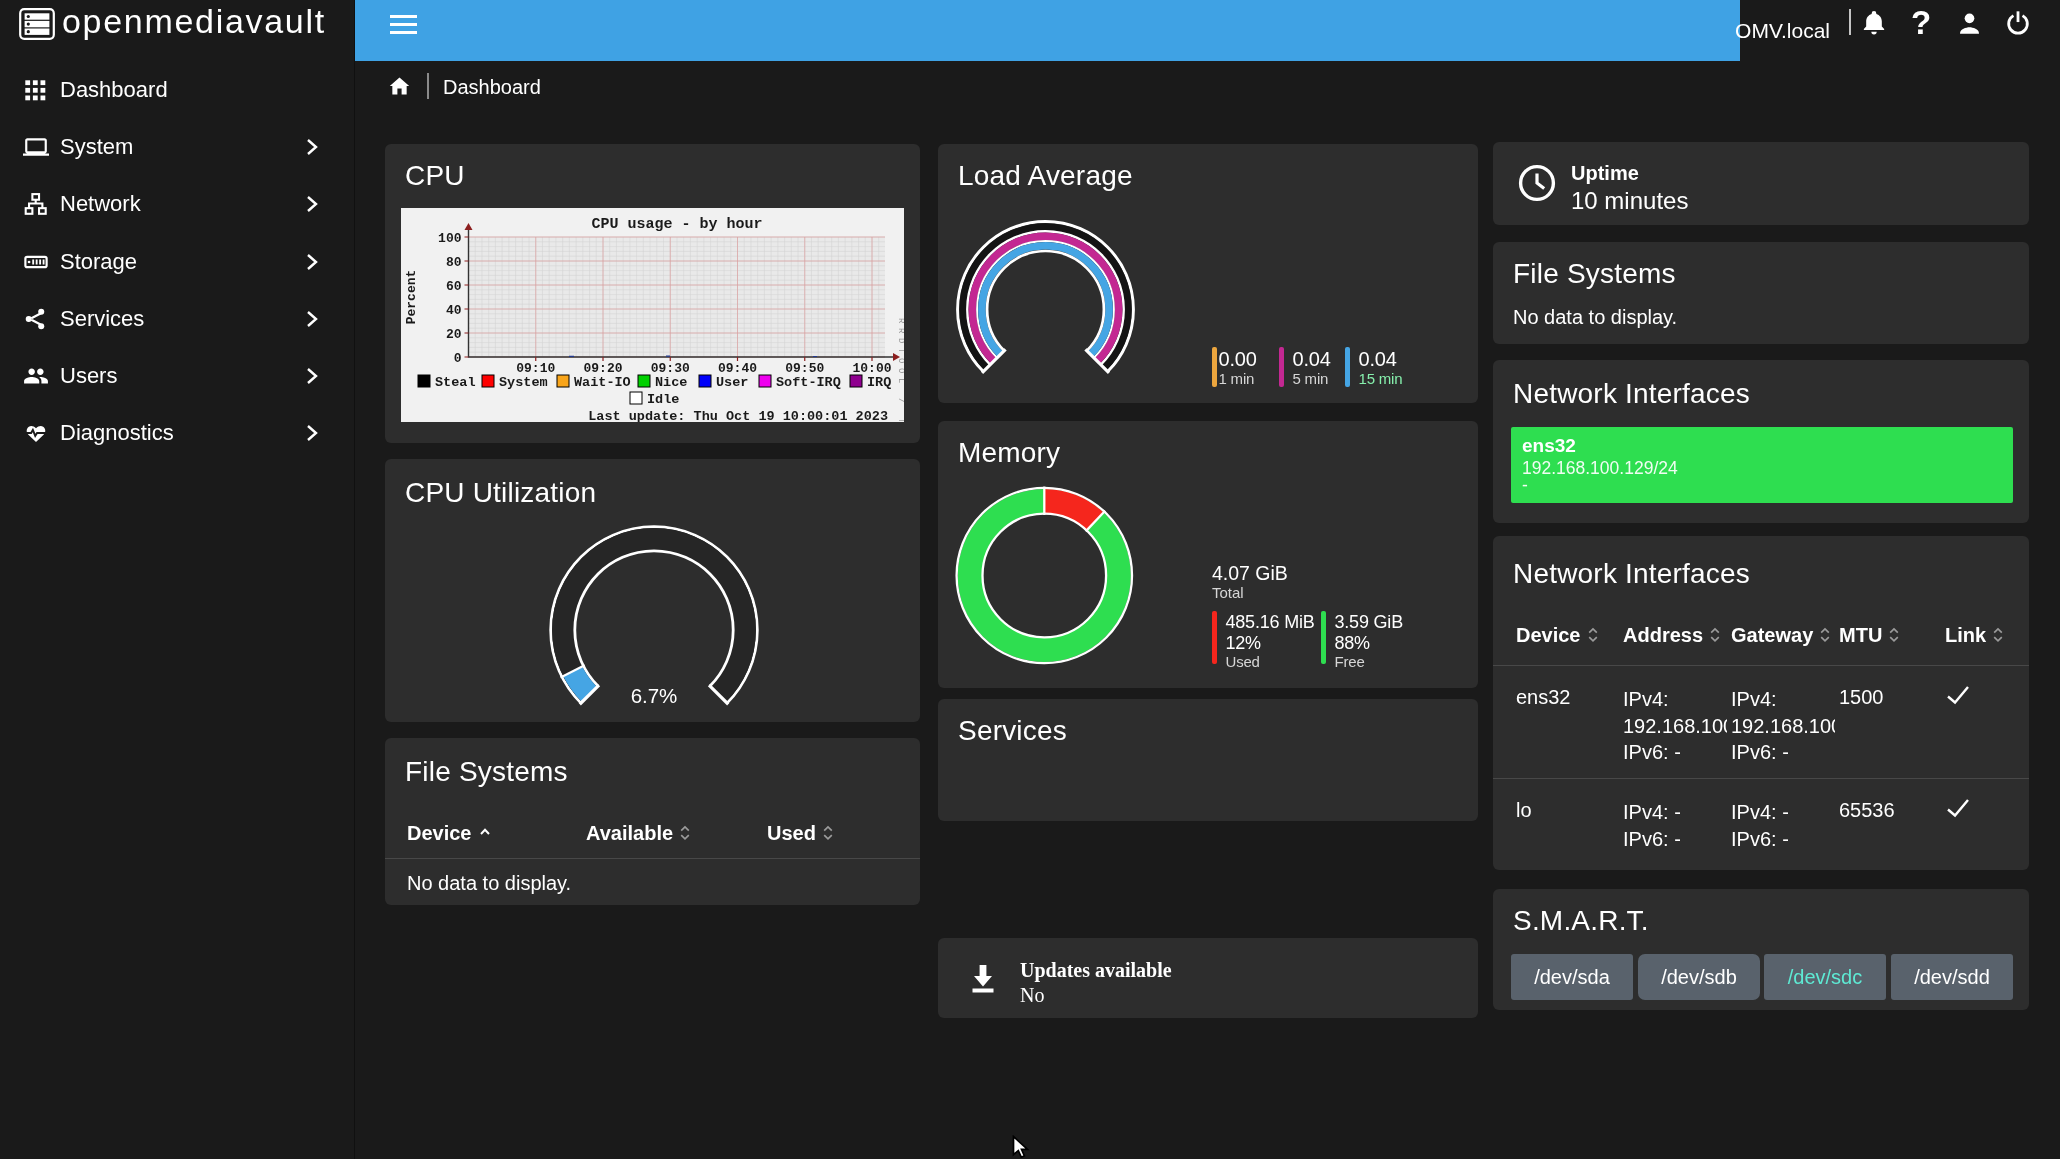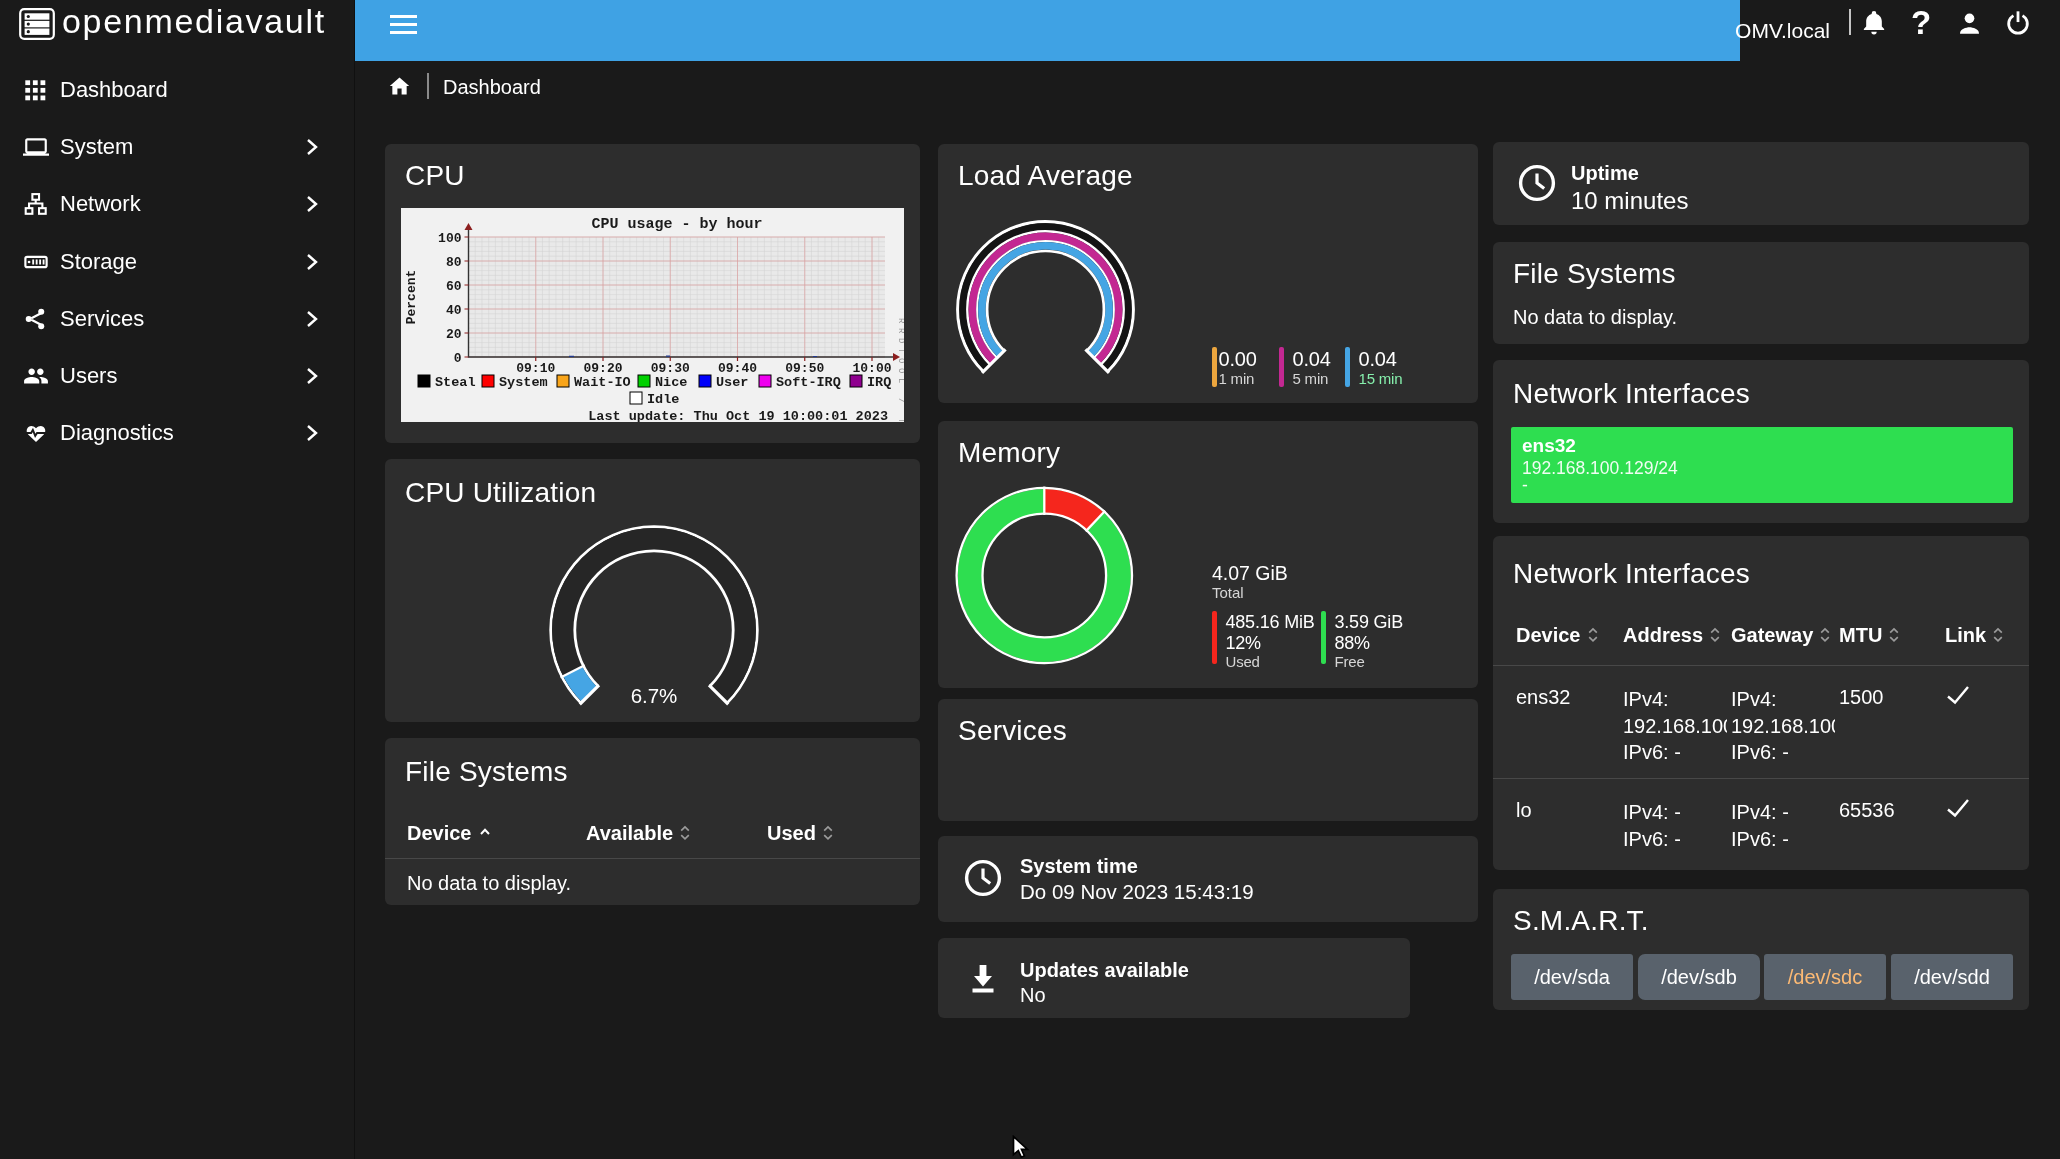--- a/index.html
+++ b/index.html
@@ -277,29 +277,21 @@
         <div style="padding-top:1px;">
           <div style="font-size:18px;line-height:21px;letter-spacing:-0.2px;">3.59 GiB</div>
           <div style="font-size:18px;line-height:20px;letter-spacing:-0.2px;">88%</div>
           <div style="font-size:15px;line-height:17px;letter-spacing:-0.2px;color:#d6d6d6">Free</div>
         </div>
       </div>
 </div>
 <div class="card" style="left:938px;top:699px;width:540px;height:122px;">
   <div class="ctitle" style="top:16px;">Services</div>
 </div>
-<div class="card" style="left:938px;top:836px;width:540px;height:86px;">
-  <div class="abs" style="left:25px;top:22px;"><svg width="40" height="40" viewBox="0 0 40 40" fill="none">
-          <circle cx="20" cy="20" r="16.4" stroke="#fff" stroke-width="3.4"></circle>
-          <path d="M20 10.5V20l7.2 5.6" stroke="#fff" stroke-width="3.2"></path>
-        </svg></div>
-  <div class="abs" style="left:82px;top:19px;font-size:20px;font-weight:700;">System time</div>
-  <div class="abs" style="left:82px;top:44px;font-size:20.5px;">Do 09 Nov 2023 15:43:19</div>
-</div>
-<div class="card" style="left:938px;top:938px;width:472px;height:80px;">
+<div class="card" style="left:938px;top:938px;width:540px;height:80px;font-family:Liberation Serif, serif;">
   <div class="abs" style="left:25px;top:19px;"><svg width="40" height="40" viewBox="0 0 40 40" fill="#fff">
           <rect x="9.5" y="31.5" width="21" height="4"></rect>
           <path d="M16.6 8h6.8v11h5.6L20 29.5 11 19h5.6z"></path>
         </svg></div>
   <div class="abs" style="left:82px;top:21px;font-size:20px;font-weight:700;">Updates available</div>
   <div class="abs" style="left:82px;top:46px;font-size:20px;">No</div>
 </div>
 <div class="card" style="left:1493px;top:142px;width:536px;height:83px;">
   <div class="abs" style="left:24px;top:21px;"><svg width="40" height="40" viewBox="0 0 40 40" fill="none">
           <circle cx="20" cy="20" r="16.4" stroke="#fff" stroke-width="3.4"></circle>
@@ -351,18 +343,18 @@
   <div class="abs t20" style="left:238px;top:263px;line-height:26.5px;">IPv4: -<br>IPv6: -</div>
   <div class="abs t20" style="left:346px;top:263px;">65536</div>
   <div class="abs" style="left:452px;top:261px;"><svg width="26" height="22" viewBox="0 0 26 22" fill="none" stroke="#fff" stroke-width="2.4">
           <path d="M3 12.5l7 6L23 3"></path>
         </svg></div>
 </div>
 <div class="card" style="left:1493px;top:889px;width:536px;height:121px;">
   <div class="ctitle" style="top:16px;">S.M.A.R.T.</div>
   <div class="abs" style="left:18px;top:65px;width:122px;height:46px;background:#59626c;border-radius:3px;display:flex;align-items:center;justify-content:center;font-size:20px;color:#fff;">/dev/sda</div>
       <div class="abs" style="left:145px;top:65px;width:122px;height:46px;background:#59626c;border-radius:7px;display:flex;align-items:center;justify-content:center;font-size:20px;color:#fff;">/dev/sdb</div>
-      <div class="abs" style="left:271px;top:65px;width:122px;height:46px;background:#59626c;border-radius:3px;display:flex;align-items:center;justify-content:center;font-size:20px;color:#fdba74;">/dev/sdc</div>
+      <div class="abs" style="left:271px;top:65px;width:122px;height:46px;background:#59626c;border-radius:3px;display:flex;align-items:center;justify-content:center;font-size:20px;color:#5eead4;">/dev/sdc</div>
       <div class="abs" style="left:398px;top:65px;width:122px;height:46px;background:#59626c;border-radius:3px;display:flex;align-items:center;justify-content:center;font-size:20px;color:#fff;">/dev/sdd</div>
 </div>
   <svg class="abs" style="left:1012px;top:1135px" width="20" height="25" viewBox="0 0 20 25">
       <path d="M1.5 1.5v18.2l4.8-4.1 3 6.6 3.1-1.4-2.9-6.5h6z" fill="#fff" stroke="#000" stroke-width="1.7"></path>
     </svg>
 </div>
 </body></html>

